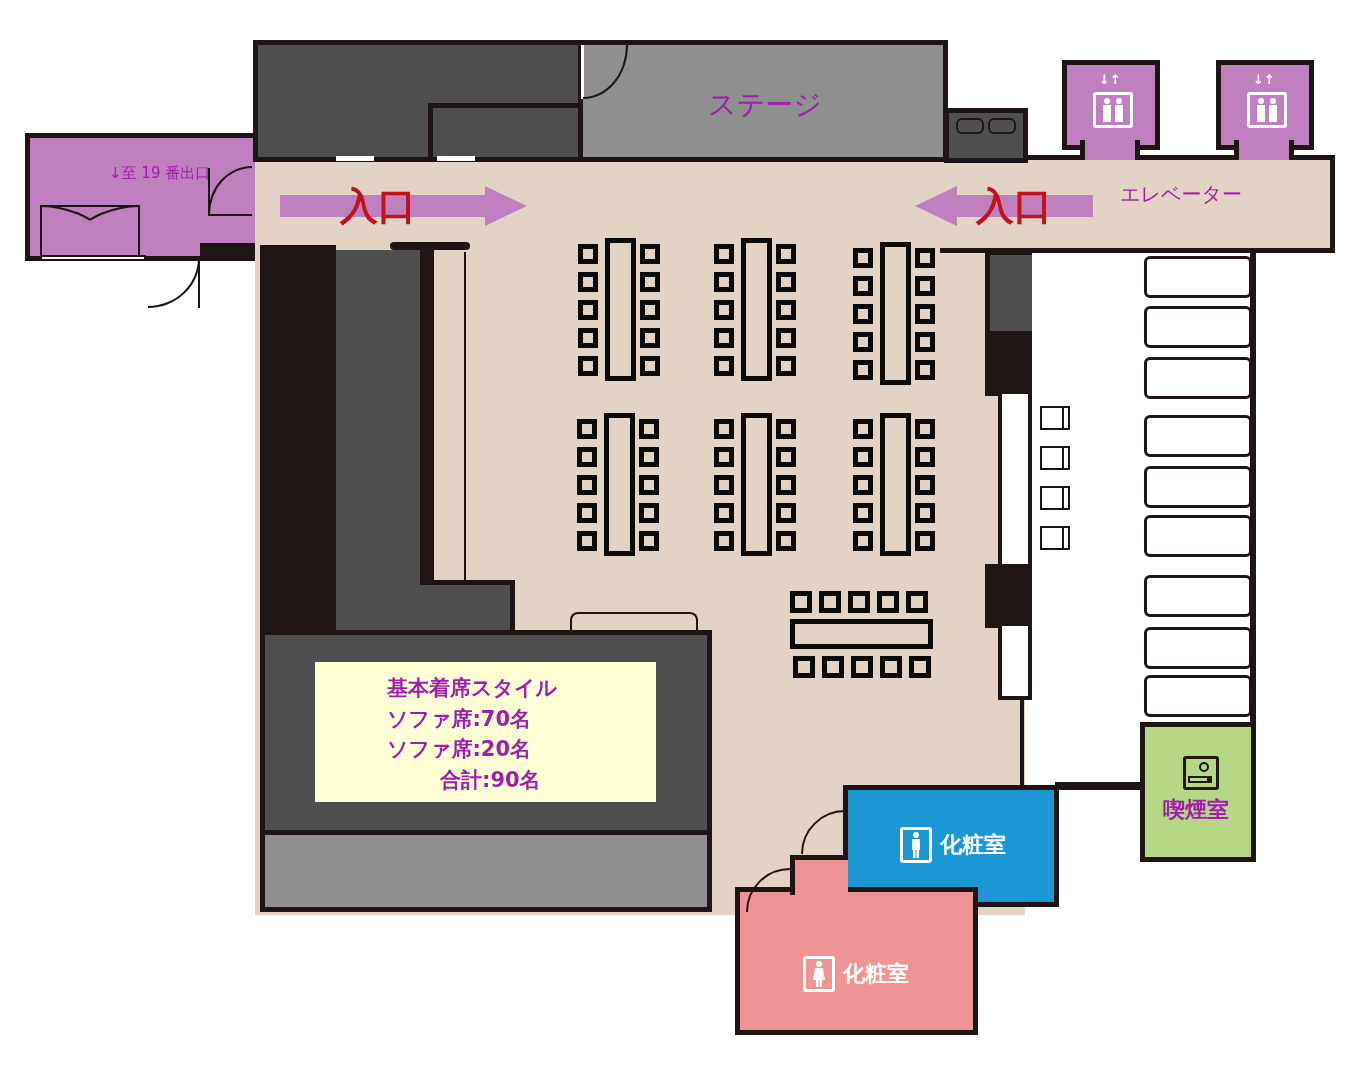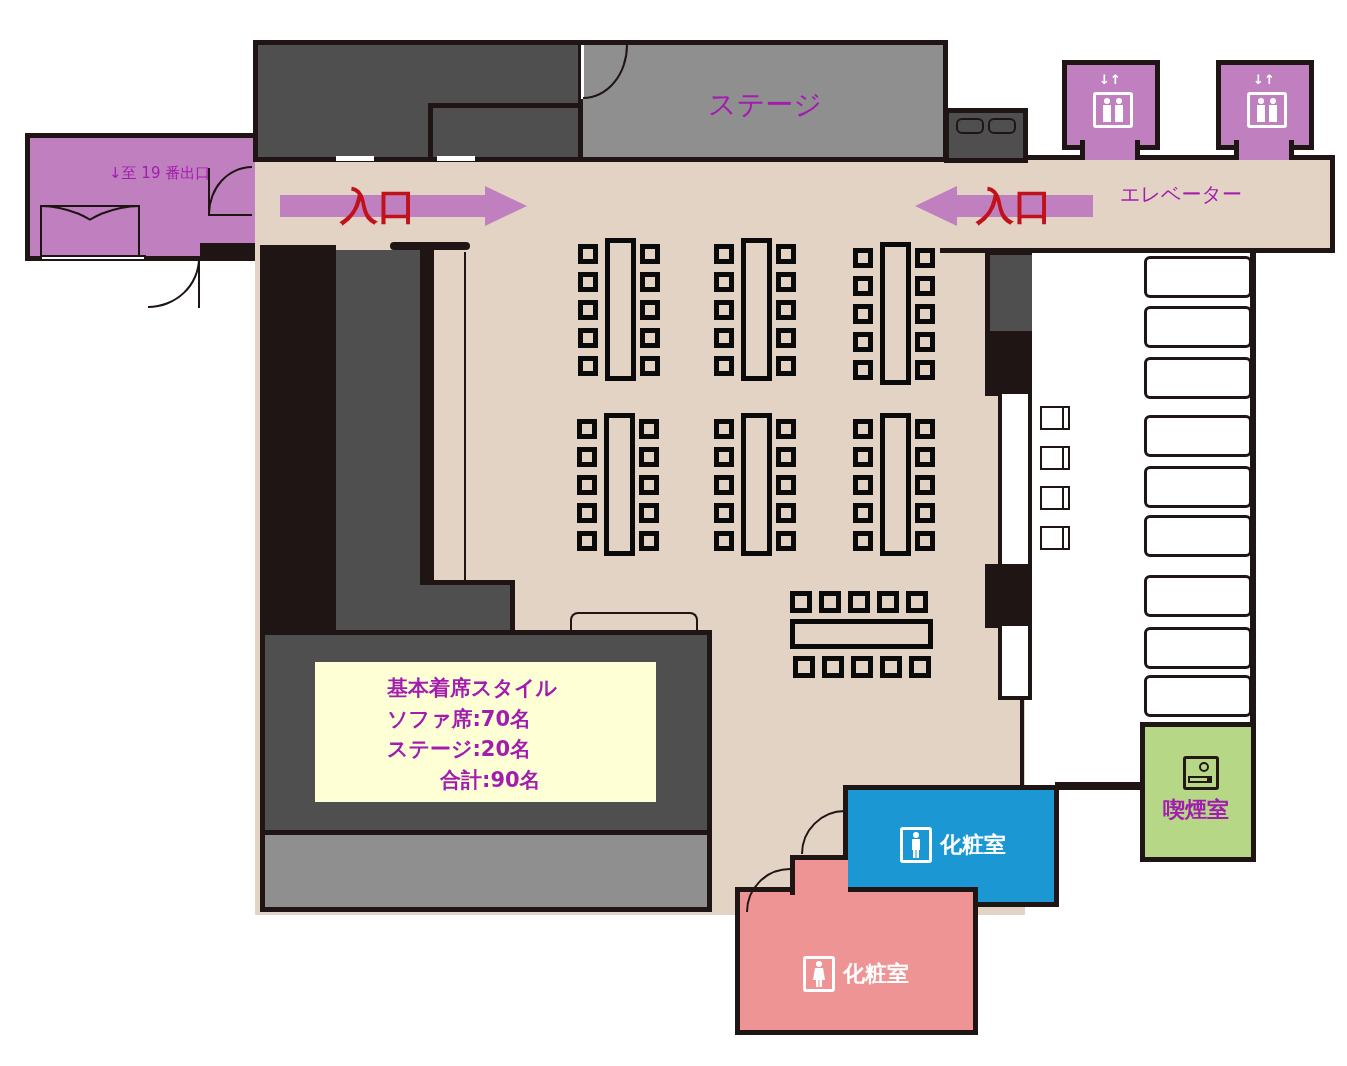--- a/index.html
+++ b/index.html
@@ -109,21 +109,21 @@
 <div class="abs" style="left:434px;top:252px;width:32px;height:330px;border-right:2px solid #1e1514;"></div>
 <div class="abs black" style="left:390px;top:242px;width:80px;height:8px;border-radius:4px;"></div>
 <div class="abs dark" style="left:420px;top:580px;width:95px;height:60px;border-top:5px solid #1e1514;border-right:5px solid #1e1514;box-sizing:border-box;"></div>
 <div class="abs dark wall" style="left:260px;top:630px;width:452px;height:205px;"></div>
 <div class="abs" style="left:570px;top:612px;width:128px;height:22px;border:2px solid #1e1514;border-bottom:none;border-radius:8px 8px 0 0;"></div>
 <div class="abs mid wall" style="left:260px;top:830px;width:452px;height:82px;"></div>
 
 <div class="abs" style="left:315px;top:662px;width:341px;height:140px;background:#ffffd6;"></div>
 <div class="label" style="left:387px;top:674px;font-size:21px;font-weight:bold;">基本着席スタイル</div>
 <div class="label" style="left:387px;top:705px;font-size:21px;font-weight:bold;">ソファ席:70名</div>
-<div class="label" style="left:387px;top:735px;font-size:21px;font-weight:bold;">ステージ:20名</div>
+<div class="label" style="left:387px;top:735px;font-size:21px;font-weight:bold;">ソファ席:20名</div>
 <div class="label" style="left:440px;top:766px;font-size:21px;font-weight:bold;">合計:90名</div>
 
 <div class="abs dark wall" style="left:985px;top:250px;width:84px;height:86px;"></div>
 <div class="abs black" style="left:985px;top:334px;width:84px;height:62px;"></div>
 <div class="abs" style="left:998px;top:394px;width:34px;height:172px;border:4px solid #1e1514;border-top:none;border-bottom:none;background:#fff;"></div>
 <div class="abs black" style="left:985px;top:564px;width:70px;height:64px;"></div>
 <div class="abs" style="left:998px;top:626px;width:34px;height:74px;border:4px solid #1e1514;border-top:none;background:#fff;"></div>
 <div class="abs" style="left:1032px;top:253px;width:108px;height:530px;background:#fff;"></div>
 <div class="stool" style="left:1040px;top:406px;"></div>
 <div class="stool" style="left:1040px;top:446px;"></div>

